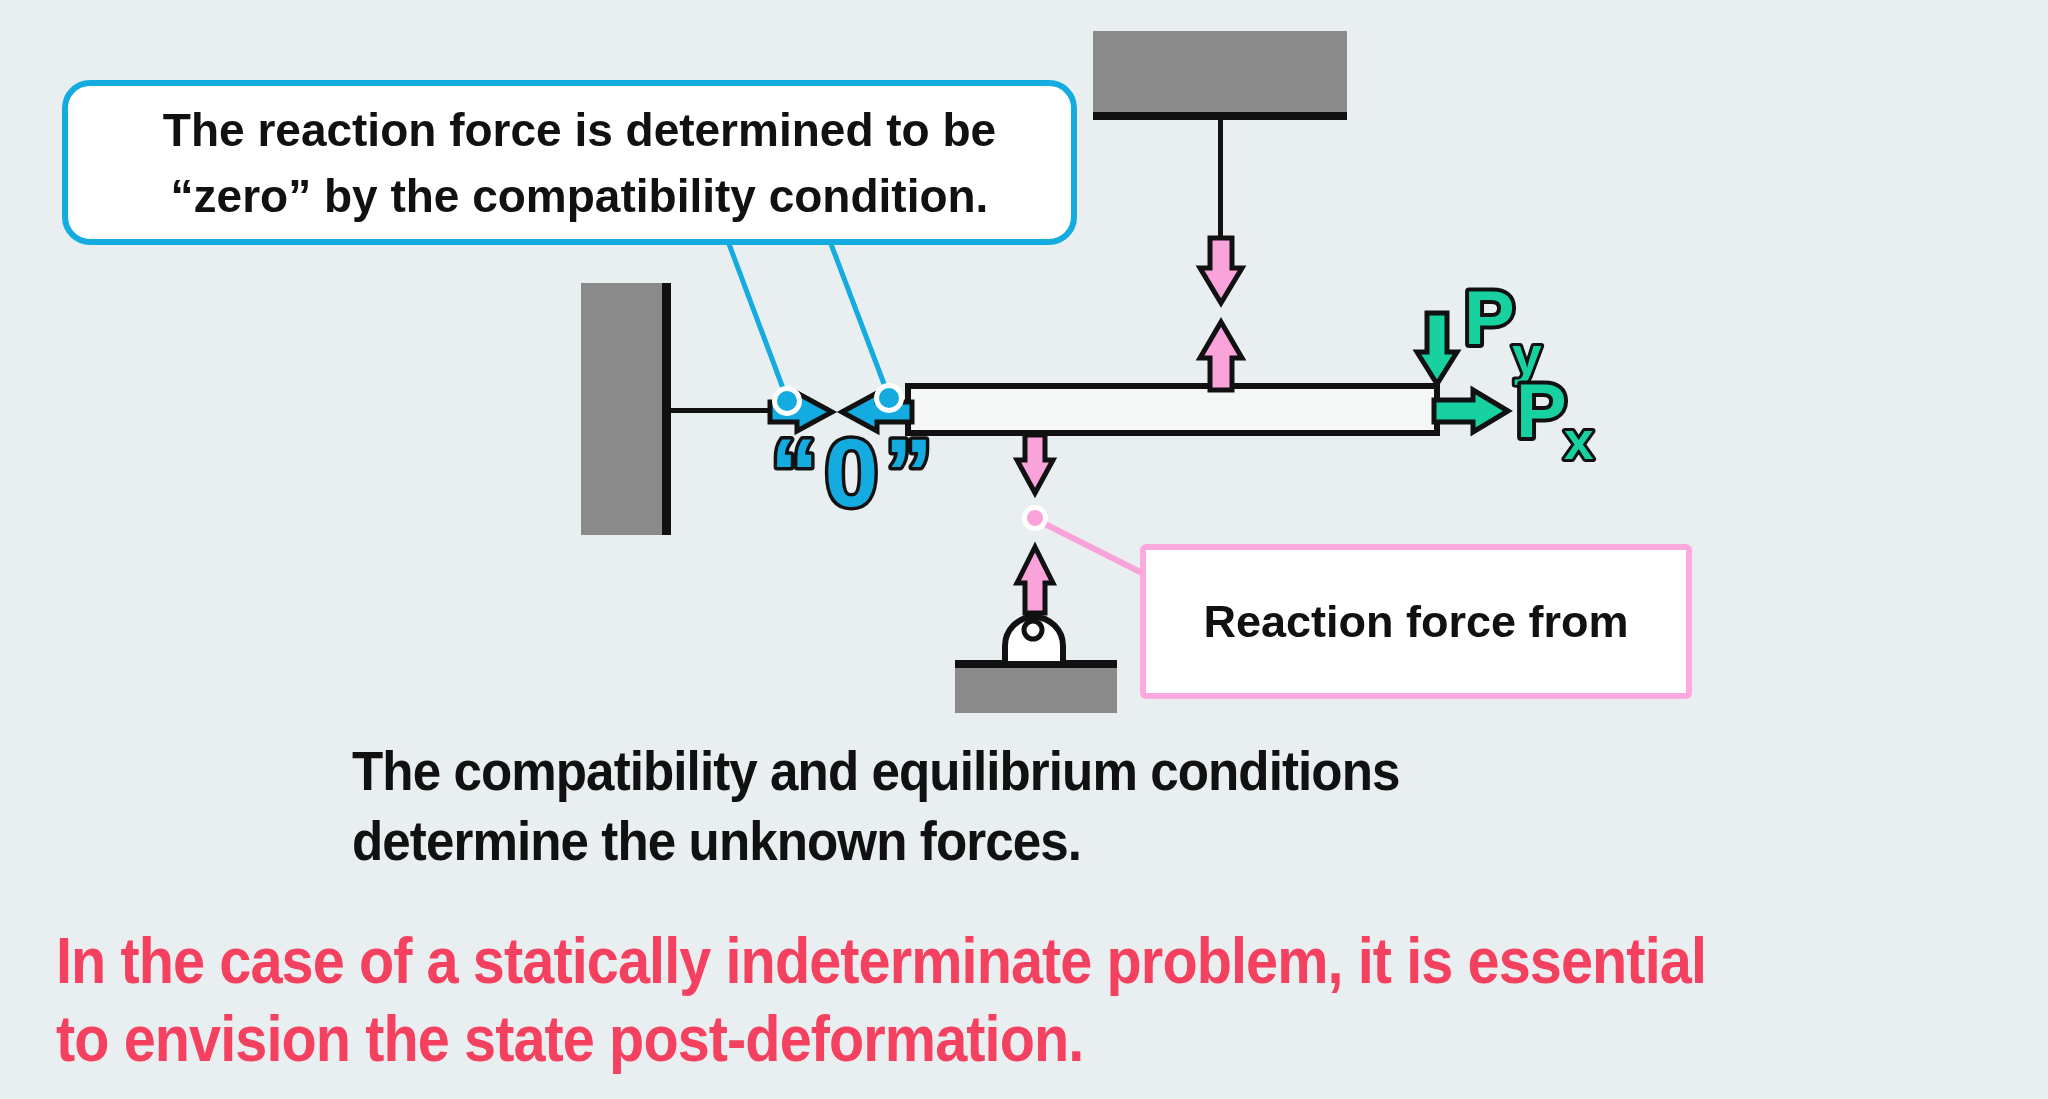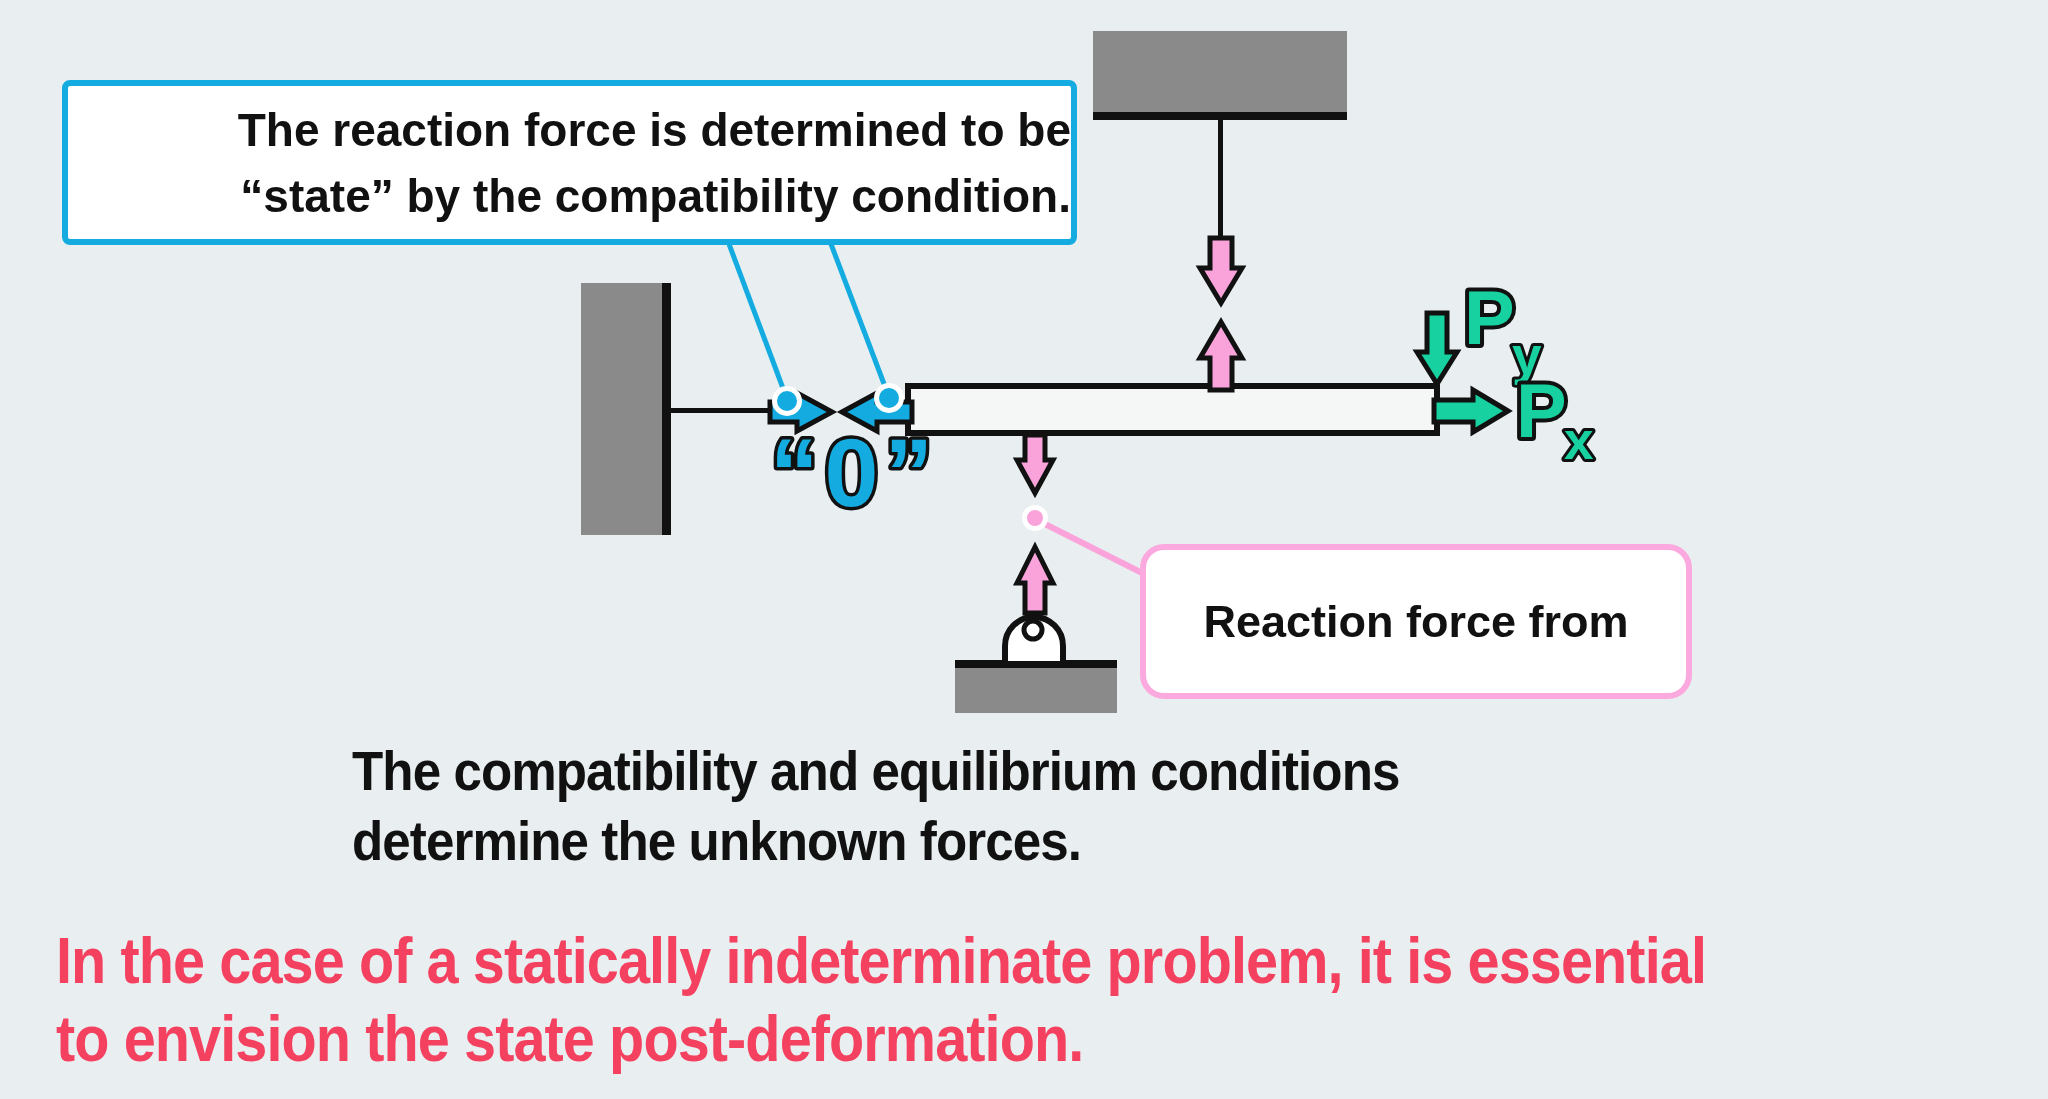--- a/index.html
+++ b/index.html
@@ -9,27 +9,27 @@
   }
   .canvas svg{position:absolute;left:0;top:0;}
   .svg-label{font-family:"Liberation Sans",sans-serif;font-weight:bold;paint-order:stroke;stroke:#111;stroke-linejoin:round;}
   .callout{
     position:absolute;background:#ffffff;box-sizing:border-box;
     display:flex;flex-direction:column;justify-content:center;
     font-weight:bold;color:#111;
   }
   .callout-cyan{
     left:62px;top:80px;width:1015px;height:165px;
-    border:6px solid #14ace0;border-radius:8px;
+    border:6px solid #14ace0;border-radius:28px;
     padding-left:20px;font-size:46px;line-height:66px;
-    text-align:right;
+    text-align:center;
   }
   .callout-pink{
     left:1140px;top:544px;width:552px;height:155px;
-    border:6px solid #fba9de;border-radius:24px;
+    border:6px solid #fba9de;border-radius:6px;
     font-size:45px;line-height:64px;text-align:center;
   }
   .caption{
     position:absolute;font-weight:bold;white-space:nowrap;
     transform-origin:left top;letter-spacing:-1px;
   }
   .caption-black{
     left:352px;top:736px;color:#111;font-size:55px;line-height:70px;
     transform:scaleX(0.93);
   }
@@ -85,21 +85,21 @@
 
     <text x="1464" y="344" class="svg-label" font-size="76" fill="#17d1a0" stroke-width="8">P</text>
     <text x="1512" y="374" class="svg-label" font-size="53" fill="#17d1a0" stroke-width="6">y</text>
 
     <text x="1516" y="437" class="svg-label" font-size="76" fill="#17d1a0" stroke-width="8">P</text>
     <text x="1564" y="459" class="svg-label" font-size="53" fill="#17d1a0" stroke-width="6">x</text>
   </svg>
 
   <div class="callout callout-cyan">
     <div>The reaction force is determined to be</div>
-    <div>“state” by the compatibility condition.</div>
+    <div>“zero” by the compatibility condition.</div>
   </div>
 
   <div class="callout callout-pink">
     <div>Reaction force from</div>
   </div>
 
   <div class="caption caption-black">
     <div>The compatibility and equilibrium conditions</div>
     <div>determine the unknown forces.</div>
   </div>

